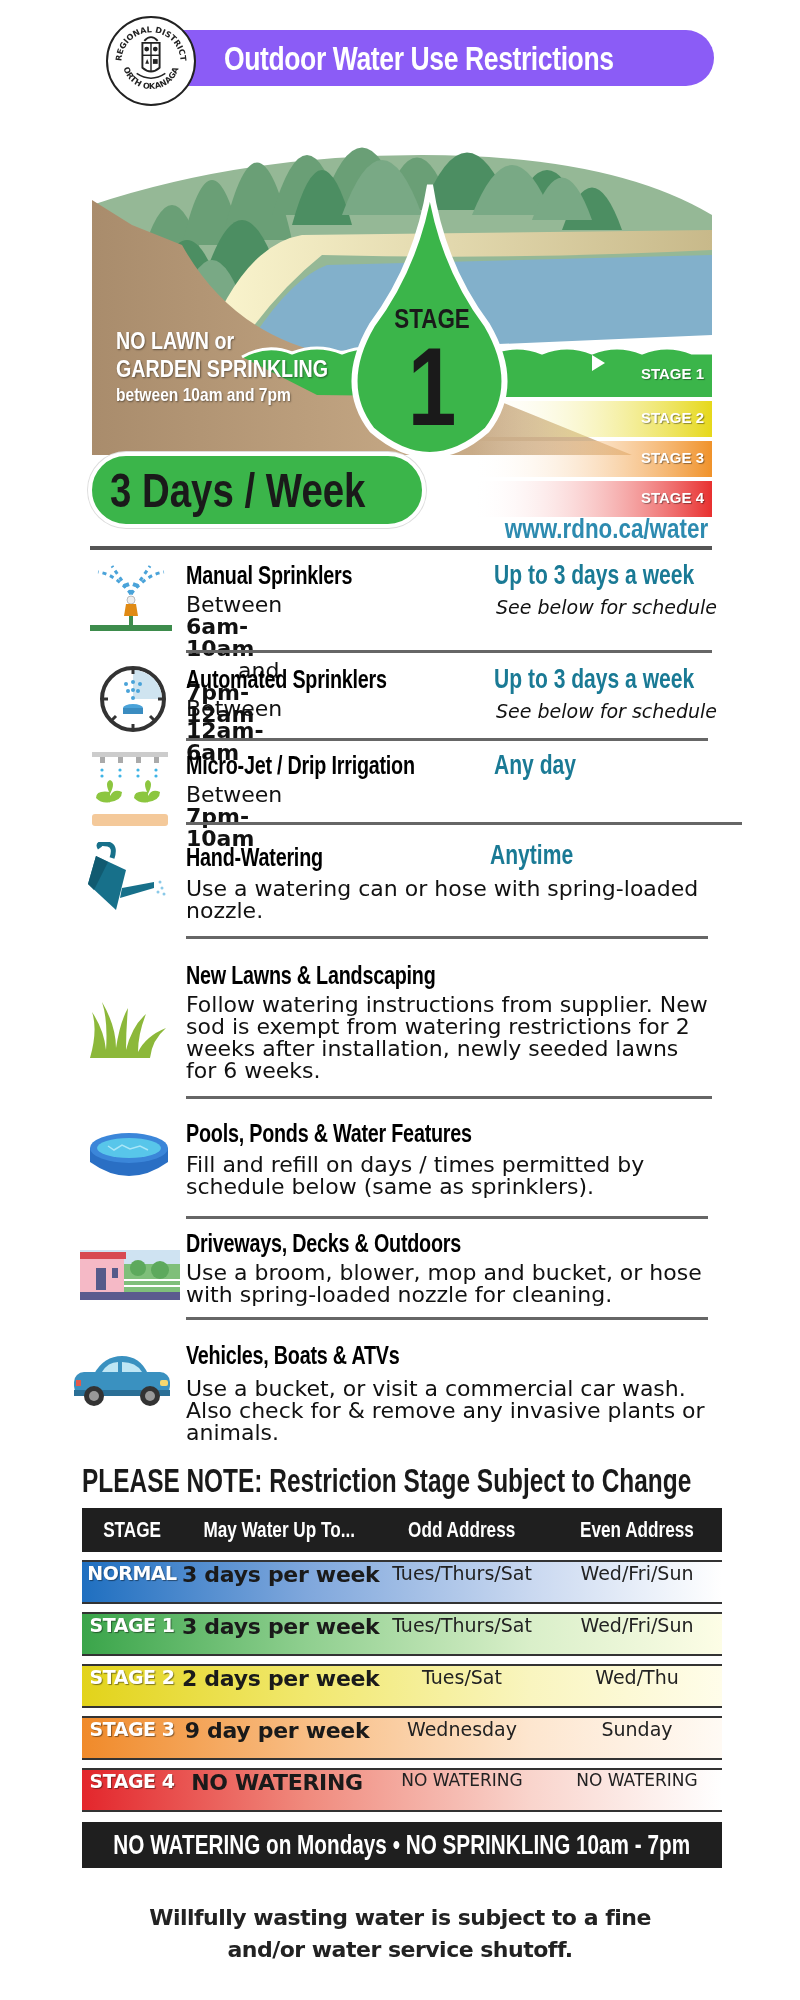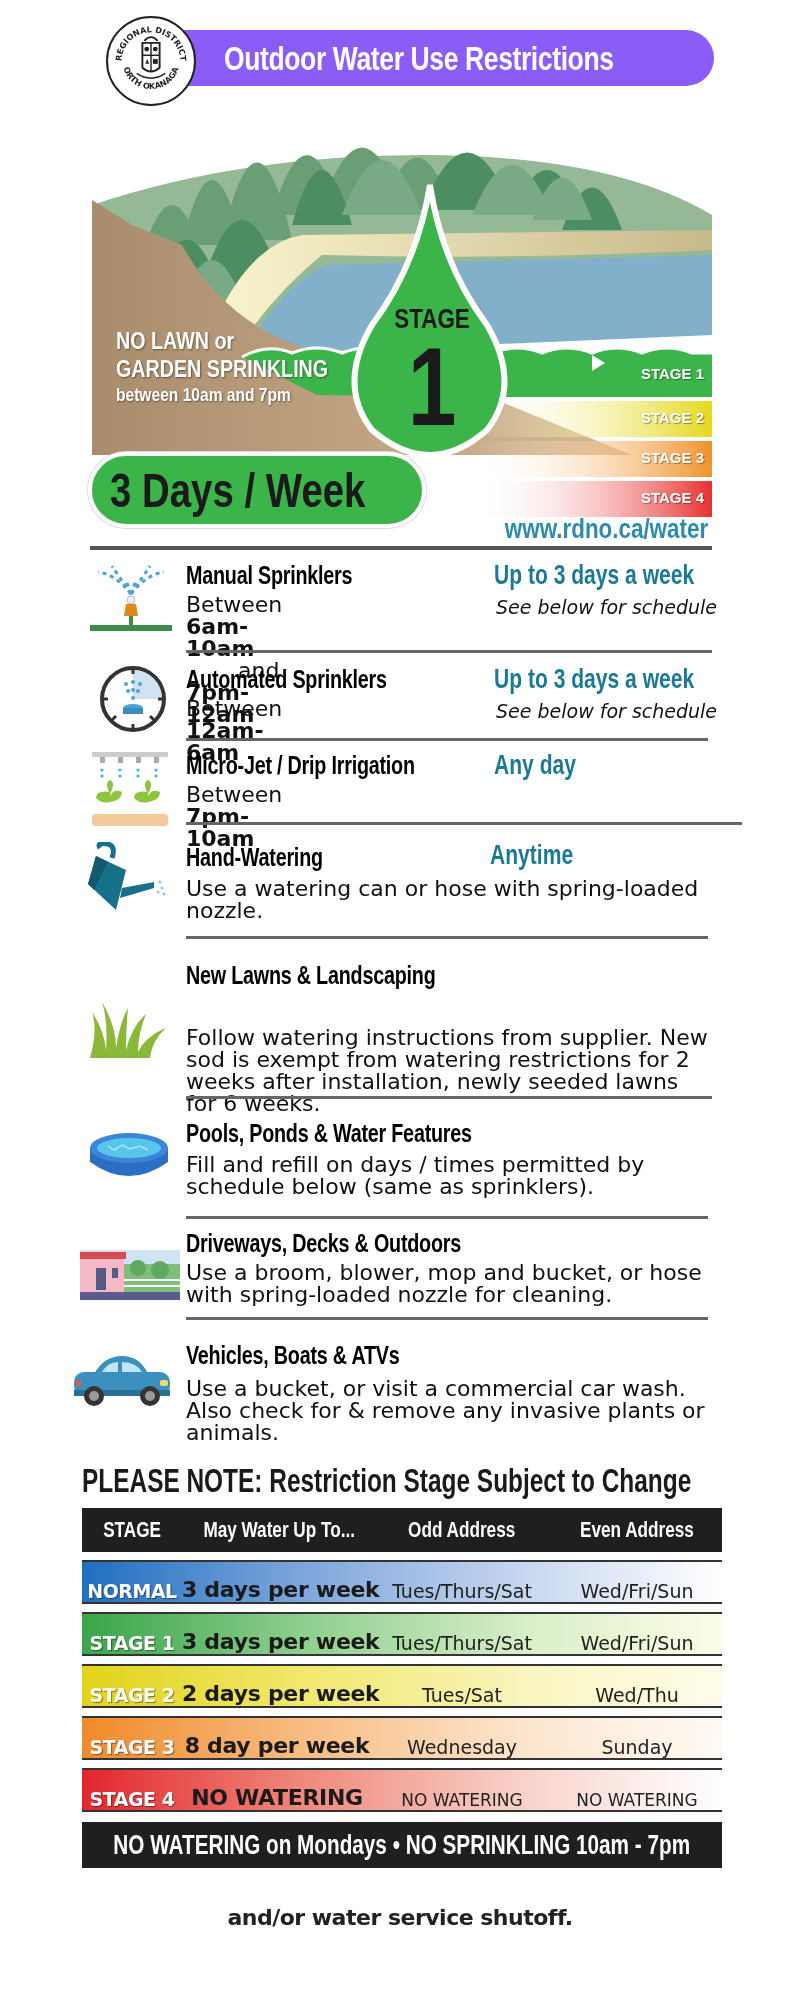--- a/index.html
+++ b/index.html
@@ -37,21 +37,21 @@
   .item-body { position: absolute; font-family: "DejaVu Sans", sans-serif; font-size: 22px; line-height: 22px; color: #111; }
   .item-body b { font-weight: bold; }
   .allow { position: absolute; font-family: "Liberation Sans", sans-serif; font-weight: bold; font-size: 27px; color: #1a7a95; transform: scaleX(0.78); transform-origin: left top; white-space: nowrap; }
   .sched { position: absolute; font-family: "DejaVu Sans", sans-serif; font-style: italic; font-size: 19px; color: #111; white-space: nowrap; }
 
   
   .note-title { position: absolute; left: 82px; top: 1462px; font-family: "Liberation Sans", sans-serif; font-weight: bold; font-size: 33px; color: #1a1a1a; transform: scaleX(0.74); transform-origin: left top; white-space: nowrap; }
   .table-head { position: absolute; left: 82px; top: 1508px; width: 640px; height: 44px; background: #1f1f1f; display: flex; align-items: center; }
   .th { color: #fff; font-family: "Liberation Sans", sans-serif; font-weight: bold; font-size: 22px; text-align: center; white-space: nowrap; }
   .th span { display: inline-block; transform: scaleX(0.78); }
-  .trow { position: absolute; left: 82px; width: 640px; height: 44px; display: flex; align-items: flex-end; border-top: 2px solid #333; border-bottom: 2px solid #333; }
+  .trow { position: absolute; left: 82px; width: 640px; height: 44px; display: flex; align-items: flex-start; border-top: 2px solid #333; border-bottom: 2px solid #333; }
   .td { text-align: center; white-space: nowrap; font-family: "DejaVu Sans", sans-serif; font-size: 19px; color: #222; }
   .td.stage { color: #fff; font-weight: bold; font-size: 19px; text-shadow: 1px 1px 1px rgba(0,0,0,0.45); letter-spacing: -0.5px; }
   .td.amount { font-weight: bold; font-size: 22px; color: #1a1a1a; letter-spacing: -0.3px; }
   .c1 { width: 100px; } .c2 { width: 190px; } .c3 { width: 180px; } .c4 { width: 170px; }
 
   .footer-bar { position: absolute; left: 82px; top: 1822px; width: 640px; height: 46px; background: #1f1f1f; display: flex; align-items: center; justify-content: center; }
   .footer-bar span { color: #fff; font-family: "Liberation Sans", sans-serif; font-weight: bold; font-size: 28px; transform: scaleX(0.74); white-space: nowrap; }
   .warning { position: absolute; left: 100px; top: 1902px; width: 600px; text-align: center; font-family: "DejaVu Sans", sans-serif; font-weight: bold; font-size: 22px; line-height: 32px; color: #222; letter-spacing: -0.5px; }
 </style>
 </head>
@@ -280,21 +280,21 @@
   <div class="allow" style="left:490px; top:-2px;">Anytime</div>
   <div class="item-body" style="left:186px; top:36px; width:520px;">Use a watering can or hose with spring-loaded nozzle.</div>
 </div>
 <div class="rule" style="left:186px; top:936px; width:522px;"></div>
 
 <div class="item" style="left:0; top:960px;">
   <svg class="icon" style="left:88px; top:40px;" width="80" height="60" viewBox="0 0 80 60">
     <path d="M2 58 Q10 30 4 12 Q16 30 18 50 Q20 20 14 2 Q28 26 28 48 Q32 22 40 8 Q38 30 38 50 Q44 26 58 14 Q50 34 50 52 Q58 36 78 28 Q64 40 62 58 Z" fill="#8cb83a"></path>
   </svg>
   <div class="item-title" style="left:186px; top:0px;">New Lawns &amp; Landscaping</div>
-  <div class="item-body" style="left:186px; top:34px; width:525px;margin-top:33px;">Follow watering instructions from supplier. New sod is exempt from watering restrictions for 2 weeks after installation, newly seeded lawns for 6 weeks.</div>
+  <div class="item-body" style="left:186px; top:34px; width:525px;">Follow watering instructions from supplier. New sod is exempt from watering restrictions for 2 weeks after installation, newly seeded lawns for 6 weeks.</div>
 </div>
 <div class="rule" style="left:186px; top:1096px; width:526px;"></div>
 
 <div class="item" style="left:0; top:1118px;">
   <svg class="icon" style="left:88px; top:12px;" width="82" height="52" viewBox="0 0 82 52">
     <path d="M2 18 L2 32 Q41 60 80 32 L80 18 Z" fill="#2a6fc4"></path>
     <ellipse cx="41" cy="18" rx="39" ry="15" fill="#3b86d9"></ellipse>
     <ellipse cx="41" cy="18" rx="32" ry="10" fill="#58c6ea"></ellipse>
     <path d="M20 16 l6 4 l8 -5 l8 4 l10 -3 l8 4" fill="none" stroke="#a9e6f7" stroke-width="1.5"></path>
   </svg>
@@ -364,30 +364,31 @@
   <div class="td c4">Wed/Fri/Sun</div>
 </div>
 <div class="trow" style="top:1664px; background:linear-gradient(90deg,#e2d31a 0%,#f1e86e 35%,#f9f5bf 70%,#fffdea 100%);">
   <div class="td stage c1">STAGE 2</div>
   <div class="td amount c2">2 days per week</div>
   <div class="td c3">Tues/Sat</div>
   <div class="td c4">Wed/Thu</div>
 </div>
 <div class="trow" style="top:1716px; background:linear-gradient(90deg,#f08a2a 0%,#f8bd84 35%,#fde6cf 70%,#fffaf4 100%);">
   <div class="td stage c1">STAGE 3</div>
-  <div class="td amount c2">8 day per week</div>
+  <div class="td amount c2">9 day per week</div>
   <div class="td c3">Wednesday</div>
   <div class="td c4">Sunday</div>
 </div>
 <div class="trow" style="top:1768px; background:linear-gradient(90deg,#e3262c 0%,#f08a7d 35%,#f9d4cc 70%,#ffffff 100%);">
   <div class="td stage c1">STAGE 4</div>
   <div class="td amount c2">NO WATERING</div>
   <div class="td c3" style="font-size:17px">NO WATERING</div>
   <div class="td c4" style="font-size:17px">NO WATERING</div>
 </div>
 
 <div class="footer-bar">
   <span>NO WATERING on Mondays  •  NO SPRINKLING 10am - 7pm</span>
 </div>
 
 <div class="warning">
+  <div>Willfully wasting water is subject to a fine</div>
   <div>and/or water service shutoff.</div>
 </div>
 
 </body></html>

